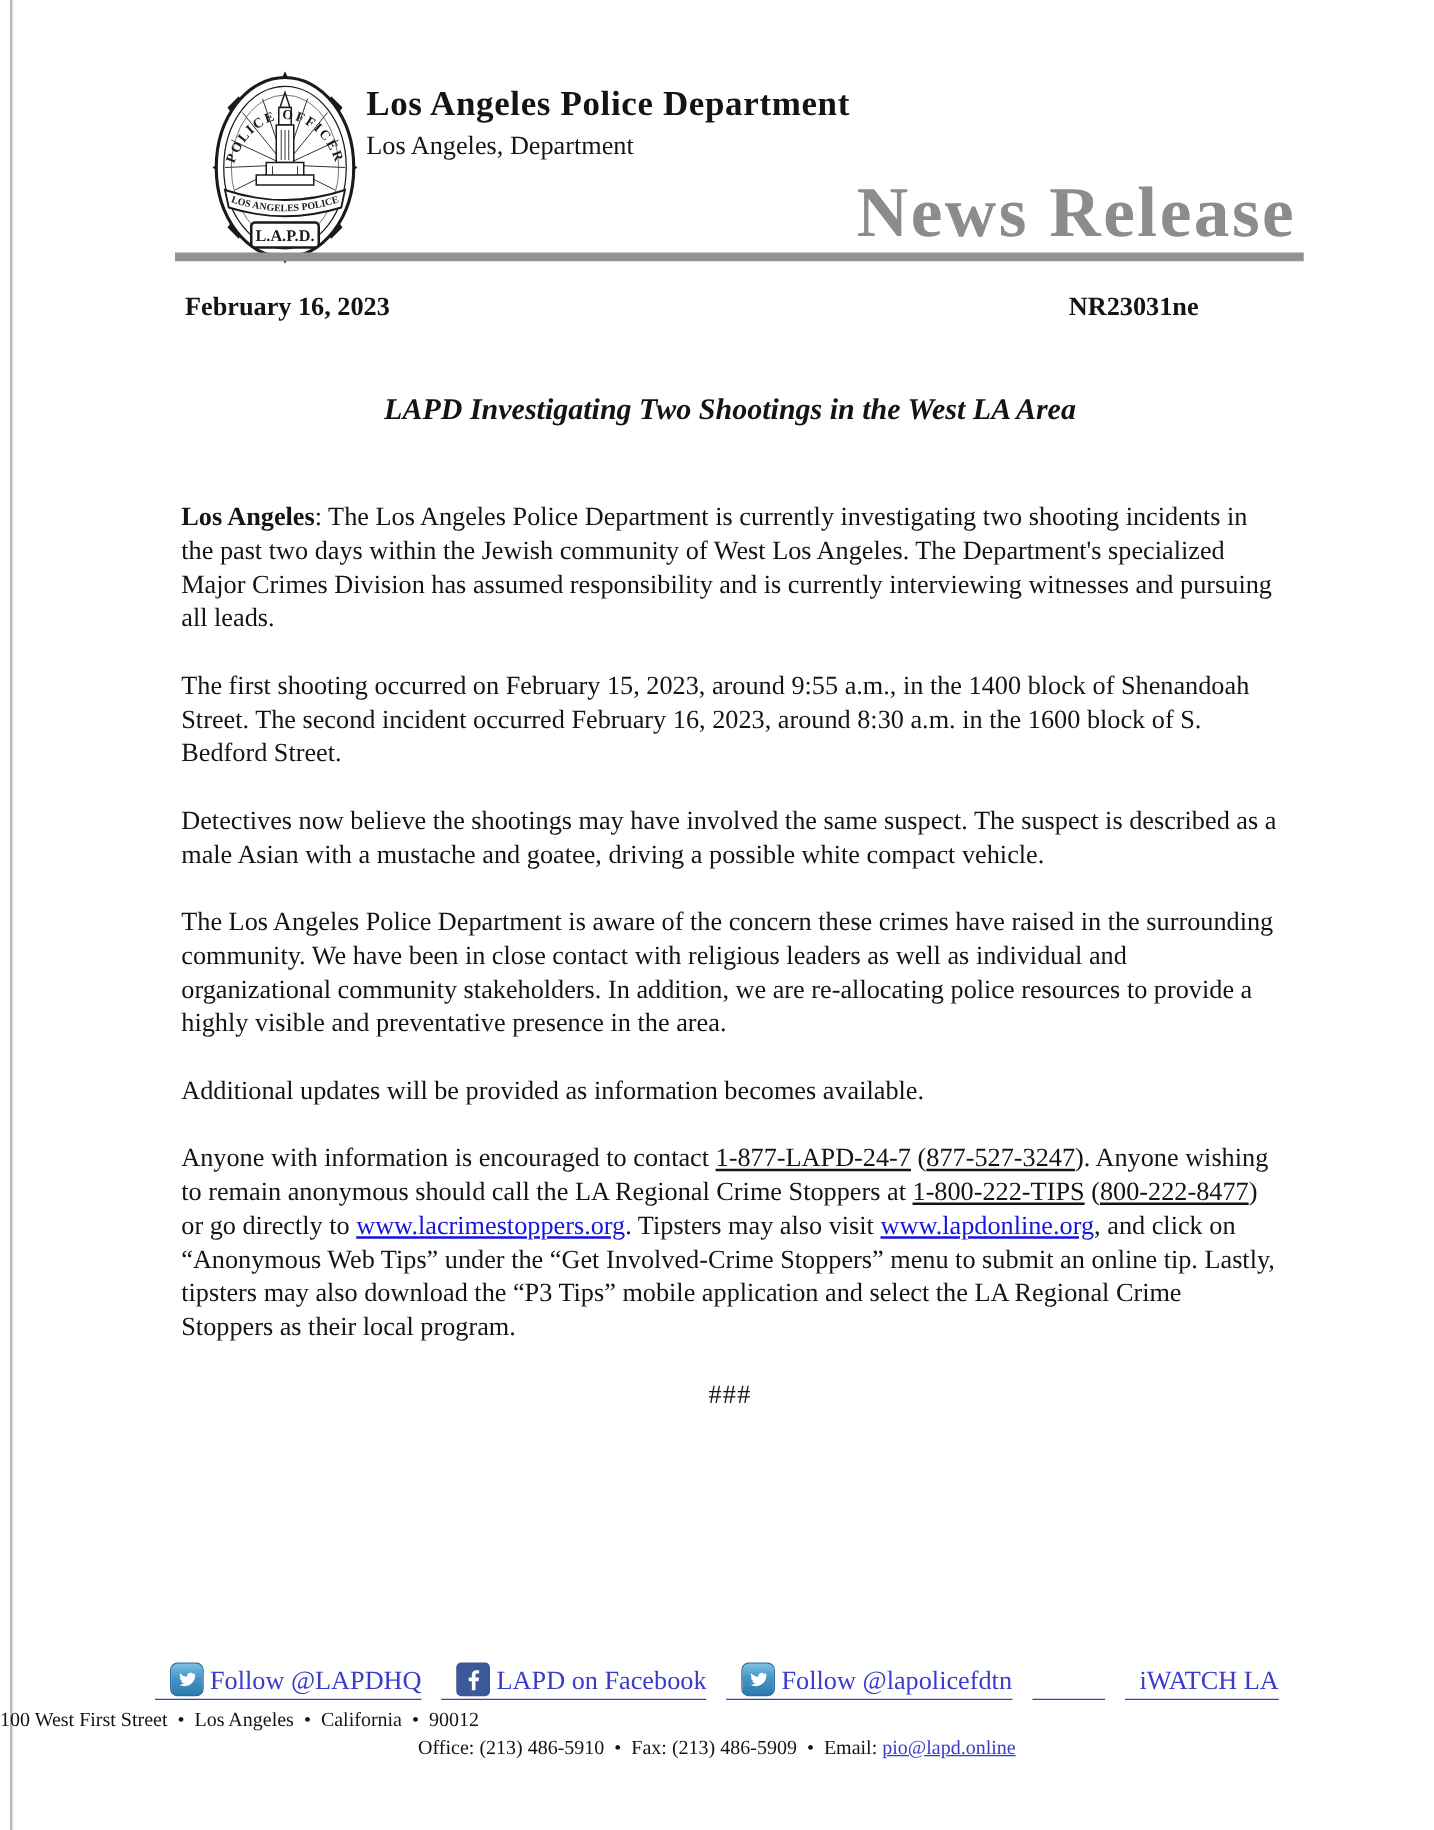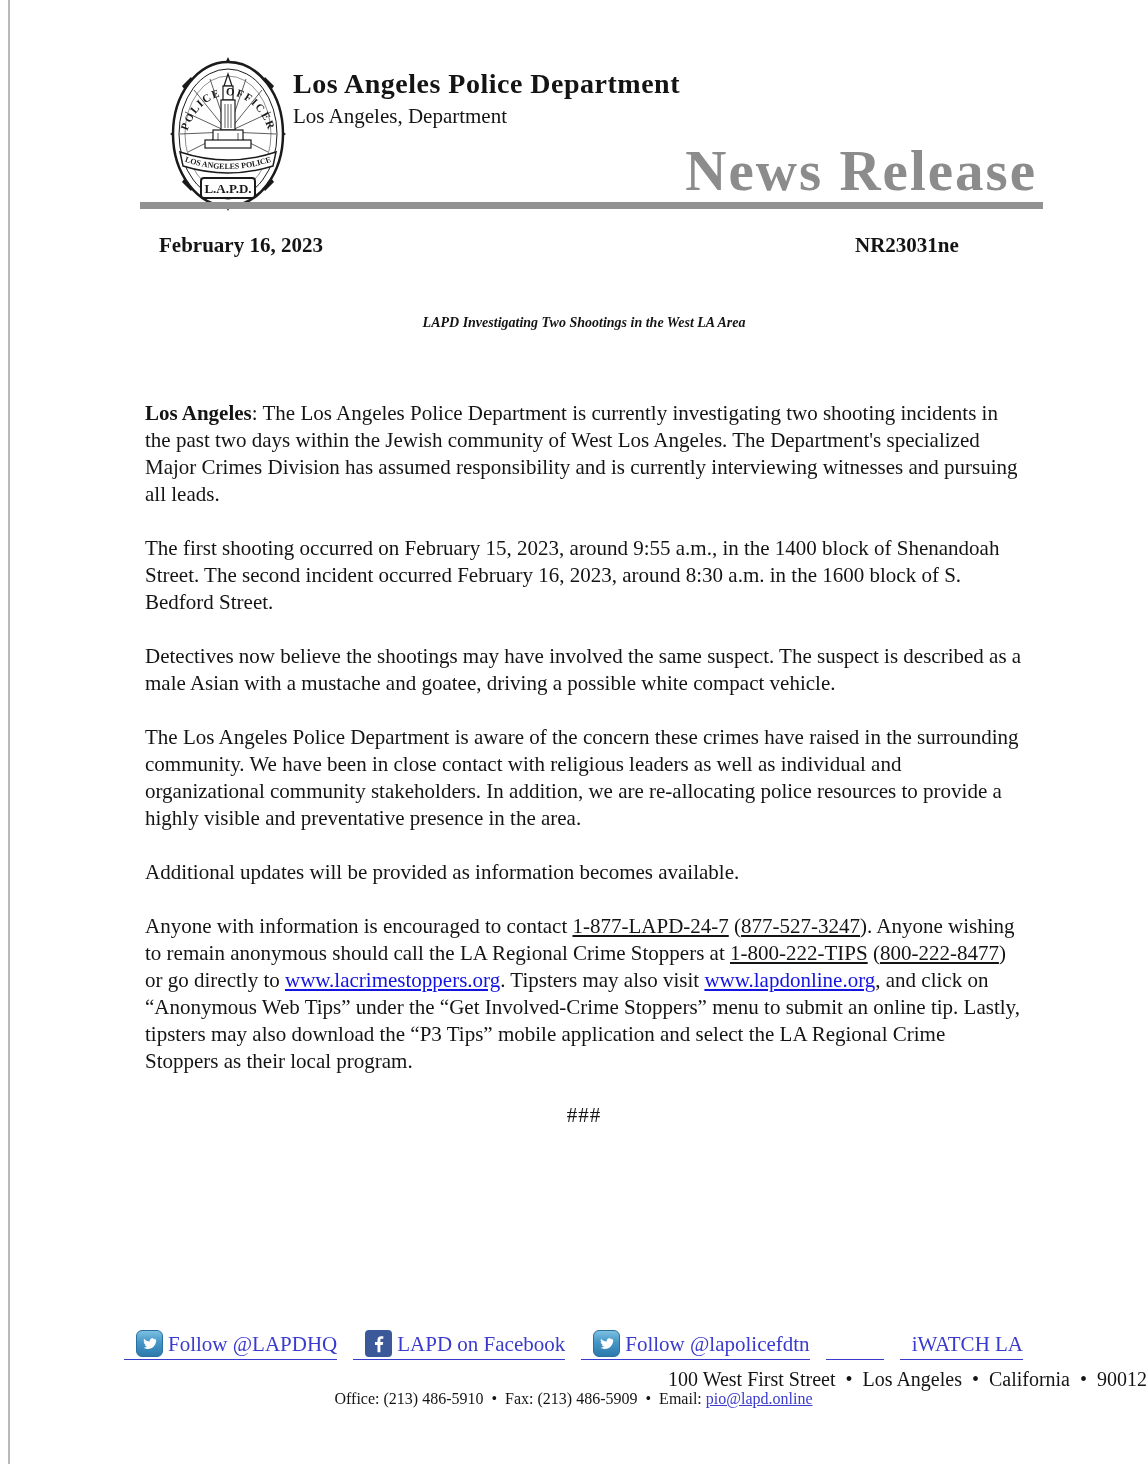--- a/index.html
+++ b/index.html
@@ -18,43 +18,43 @@
   .page-edge{position:absolute;left:8px;top:0;bottom:0;width:2px;background:#b9b9b9;}
 
   
   .badge{position:absolute;left:168px;top:56px;width:120px;height:156px;}
   .dept-name{position:absolute;left:293px;top:68px;font-size:28px;font-weight:bold;letter-spacing:.5px;}
   .dept-loc{position:absolute;left:293px;top:104px;font-size:21px;}
   .masthead{position:absolute;right:110px;top:138px;font-size:57px;font-weight:bold;letter-spacing:2px;color:var(--masthead-gray);white-space:nowrap;}
   .rule{position:absolute;left:140px;top:202px;width:903px;height:7px;background:var(--rule-gray);}
 
   
-  .release-date{position:absolute;left:159px;top:233px;font-size:21px;font-weight:bold;}
+  .release-date{position:absolute;left:148px;top:233px;font-size:21px;font-weight:bold;}
   .release-number{position:absolute;left:855px;top:233px;font-size:21px;font-weight:bold;}
 
   
-  .headline{position:absolute;left:145px;top:315px;width:878px;text-align:center;font-size:14px;font-weight:bold;font-style:italic;}
+  .headline{position:absolute;left:145px;top:315px;width:878px;text-align:center;font-size:24px;font-weight:bold;font-style:italic;}
 
   
   .content{position:absolute;left:145px;top:400px;width:878px;font-size:21px;line-height:27px;}
   .content p{margin:0 0 27px 0;}
   .lead{font-weight:bold;}
   .seg-underline{text-decoration:underline;}
   a.seg-link{color:var(--link-blue);text-decoration:underline;cursor:pointer;}
   .end-mark{text-align:center;letter-spacing:1px;}
 
   
   .social-row{position:absolute;top:1330px;left:0;width:100%;display:flex;justify-content:center;align-items:flex-end;gap:16px;font-size:21px;white-space:nowrap;}
   .social-link{display:inline-flex;align-items:flex-end;gap:5px;color:var(--footer-link-blue);text-decoration:none;border-bottom:1.5px solid var(--footer-link-blue);padding-bottom:2px;cursor:pointer;padding-left:12px;}
   .social-label{color:var(--footer-link-blue);}
   .icon-box{display:inline-flex;align-items:center;justify-content:center;width:27px;height:27px;border-radius:6px;flex:0 0 auto;}
   .icon-twitter{background:linear-gradient(#7cc0e2 0%,#4596c6 45%,#2d7aad 100%);border:1px solid #2b6f9e;}
   .icon-facebook{background:var(--facebook-blue);border-radius:4px;}
   .underline-spacer{display:inline-block;width:58px;border-bottom:1.5px solid var(--footer-link-blue);height:25px;}
-  .footer-address{position:absolute;top:1368px;left:0;width:100%;text-align:right;font-size:20px;}
+  .footer-address{position:absolute;top:1368px;left:0;width:100%;text-align:left;font-size:16px;}
   .footer-contact{position:absolute;top:1390px;left:0;width:100%;text-align:center;font-size:16px;}
   .footer-contact a.seg-link{color:var(--footer-link-blue);}
 
   
   .badge svg{width:100%;height:100%;}
 </style>
 </head>
 <body>
 
 <div class="page">

